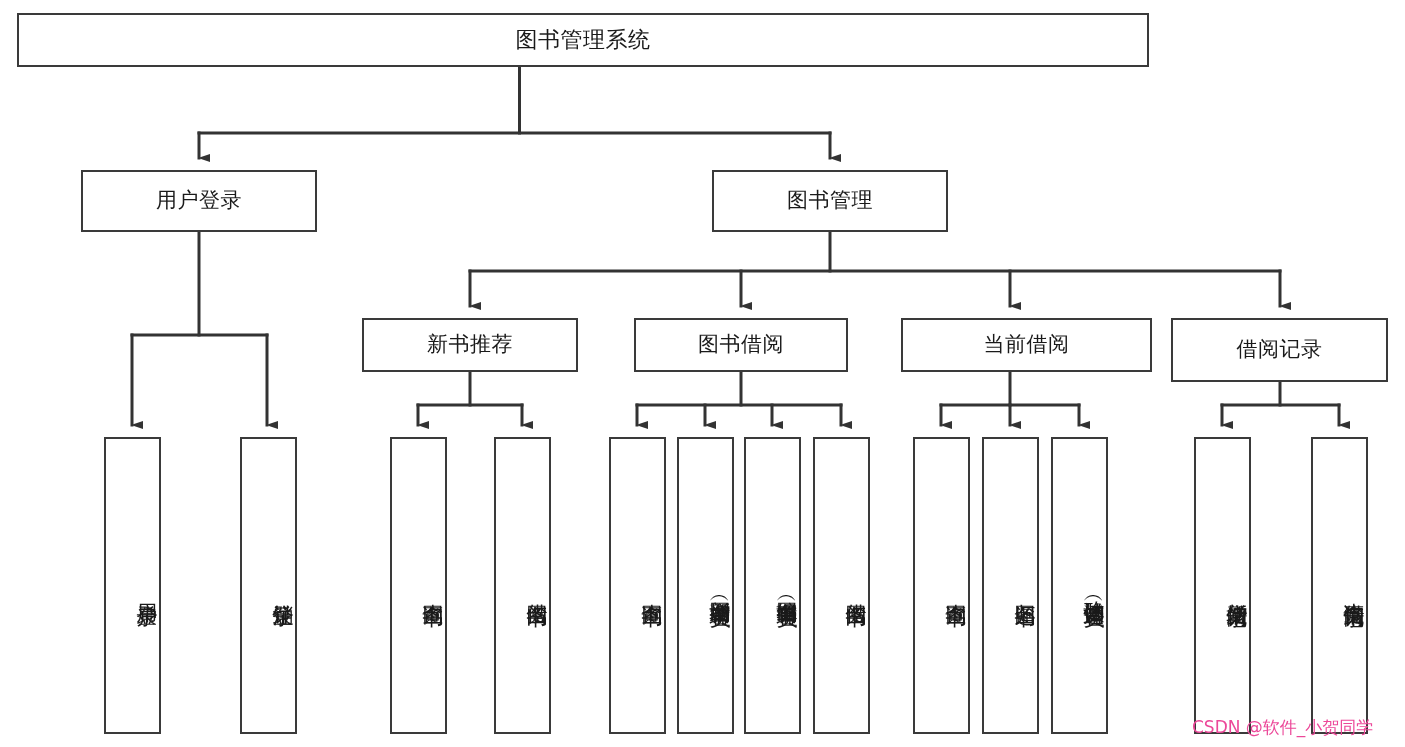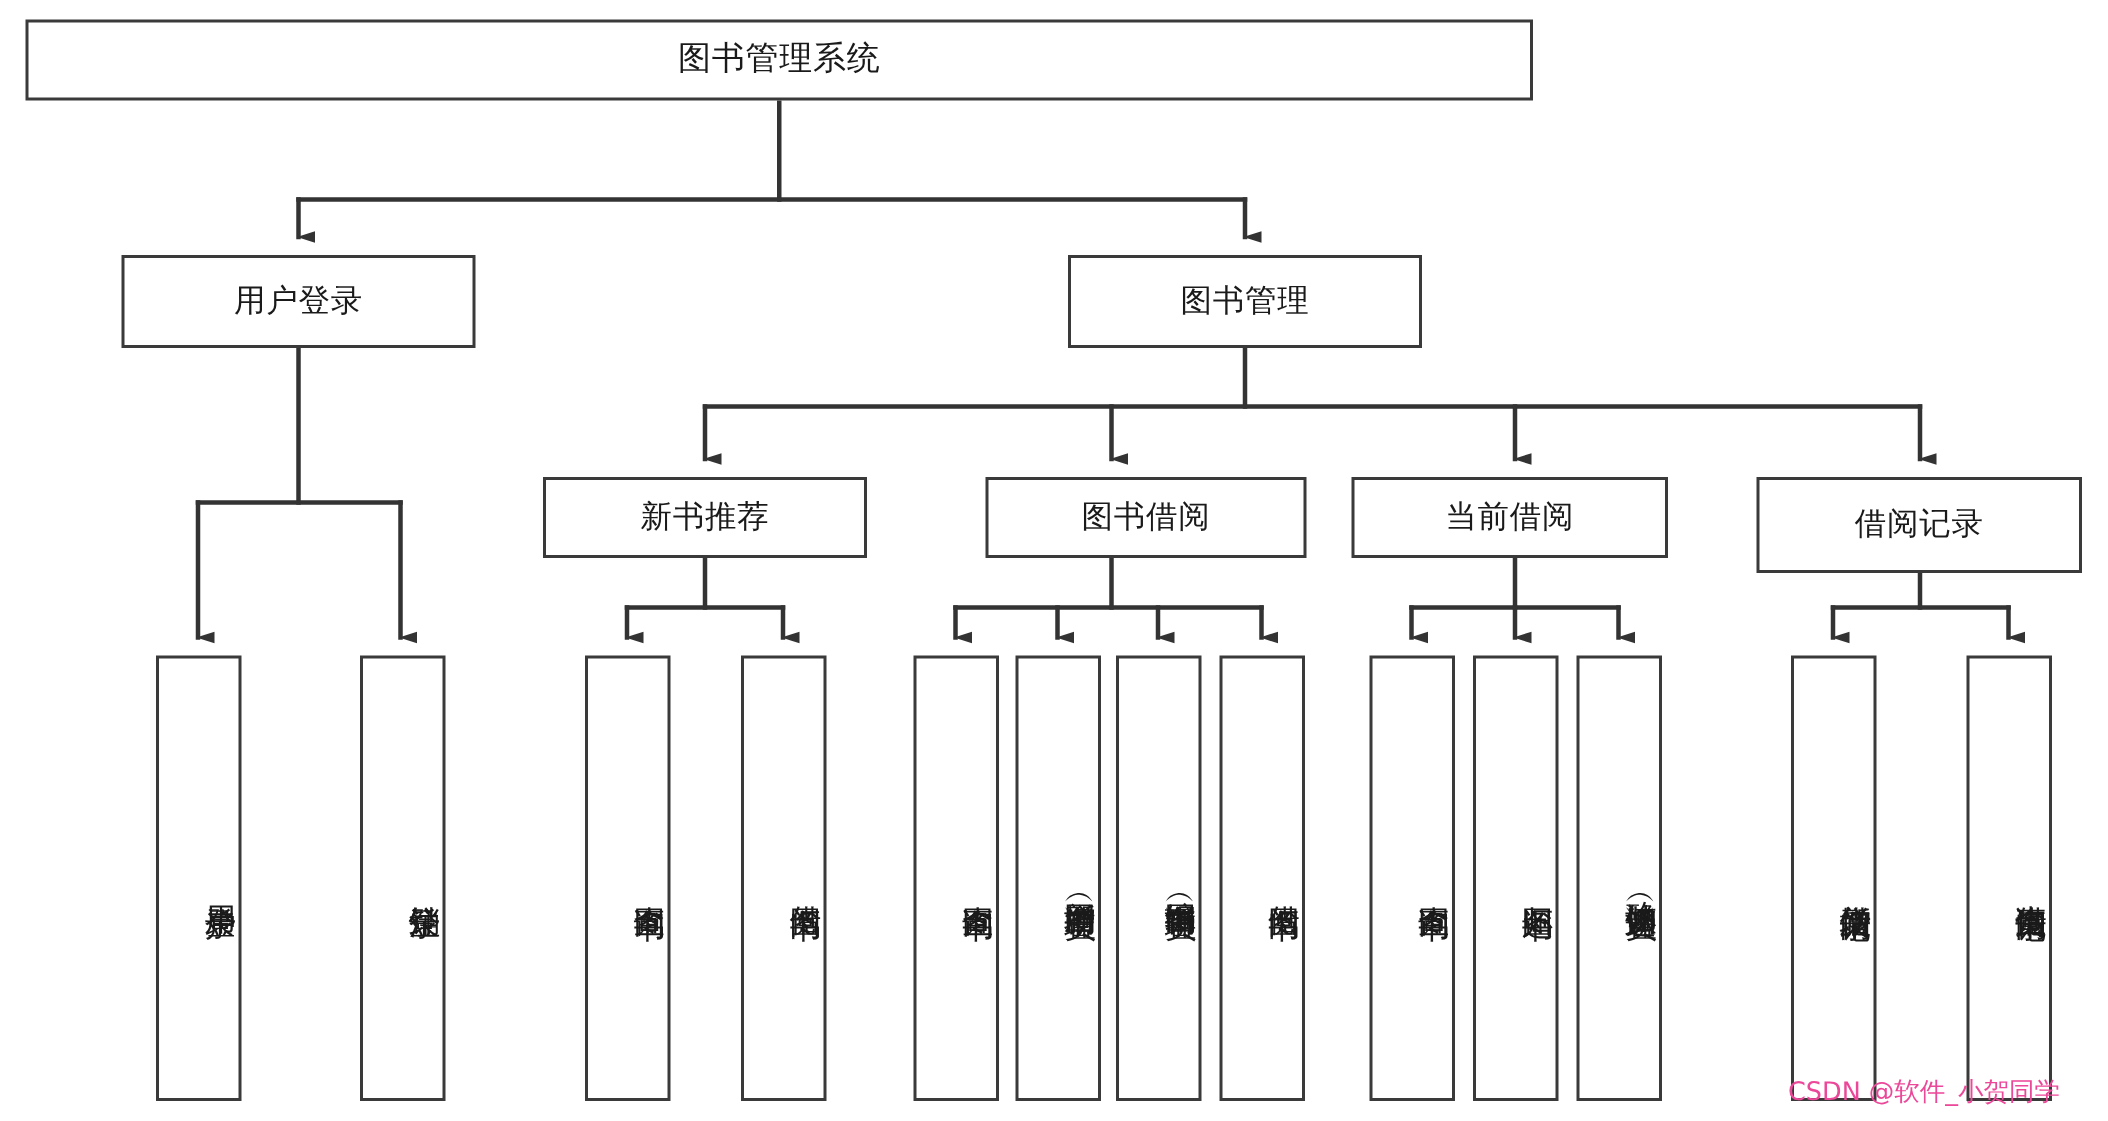--- a/index.html
+++ b/index.html
@@ -123,38 +123,38 @@
       <path d="M1010,405 L1010,425" marker-end="url(#arr)"></path>
       <path d="M1079,405 L1079,425" marker-end="url(#arr)"></path>
 
       <path d="M1280,372 L1280,405"></path>
       <path d="M1222,405 L1339,405"></path>
       <path d="M1222,405 L1222,425" marker-end="url(#arr)"></path>
       <path d="M1339,405 L1339,425" marker-end="url(#arr)"></path>
     </g>
   </svg>
 
-  <div class="node h root" style="left:17px; top:13px; width:1005px; height:54px;">
+  <div class="node h root" style="left:17px; top:13px; width:1132px; height:54px;">
     <span>图书管理系统</span>
   </div>
 
   <div class="node h" style="left:81px; top:170px; width:236px; height:62px;">
     <span>用户登录</span>
   </div>
   <div class="node h" style="left:362px; top:318px; width:216px; height:54px;">
     <span>新书推荐</span>
   </div>
 
   <div class="node h" style="left:712px; top:170px; width:236px; height:62px;">
     <span>图书管理</span>
   </div>
-  <div class="node h" style="left:634px; top:318px; width:214px; height:54px;margin-left:23px;">
+  <div class="node h" style="left:634px; top:318px; width:214px; height:54px;">
     <span>图书借阅</span>
   </div>
-  <div class="node h" style="left:901px; top:318px; width:211px; height:54px;">
+  <div class="node h" style="left:901px; top:318px; width:251px; height:54px;">
     <span>当前借阅</span>
   </div>
   <div class="node h" style="left:1171px; top:318px; width:217px; height:64px;">
     <span>借阅记录</span>
   </div>
 
   <div class="node v" style="left:104px; top:437px; width:57px; height:297px;">
     <span class="vtext">用户登录</span>
   </div>
   <div class="node v" style="left:240px; top:437px; width:57px; height:297px;">

